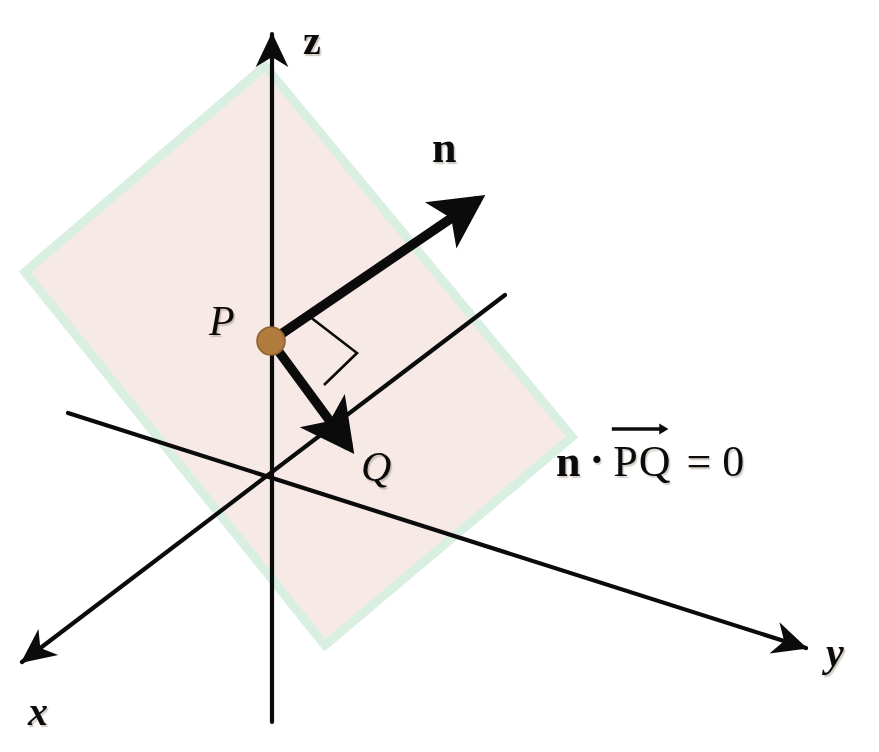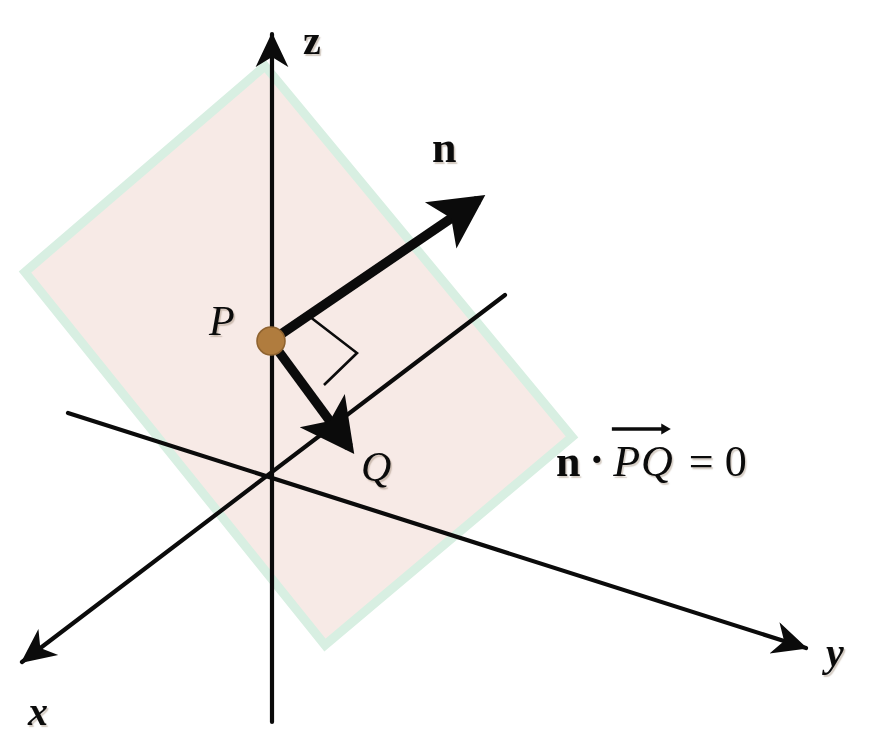--- a/index.html
+++ b/index.html
@@ -79,21 +79,20 @@
     position: relative;
     top: -2px;
   }
   #equation .eq-pq-wrap {
     position: relative;
     display: inline-block;
     padding-top: 2px;
   }
   #equation .eq-pq {
     font-family: "Liberation Serif", "DejaVu Serif", serif;
-    font-style: italic;
     font-weight: normal;
     font-size: 44px;
     letter-spacing: 1px;
   }
   #equation .eq-pq-arrow {
     position: absolute;
     left: -2px;
     top: -14px;
     width: 100%;
     height: 16px;

